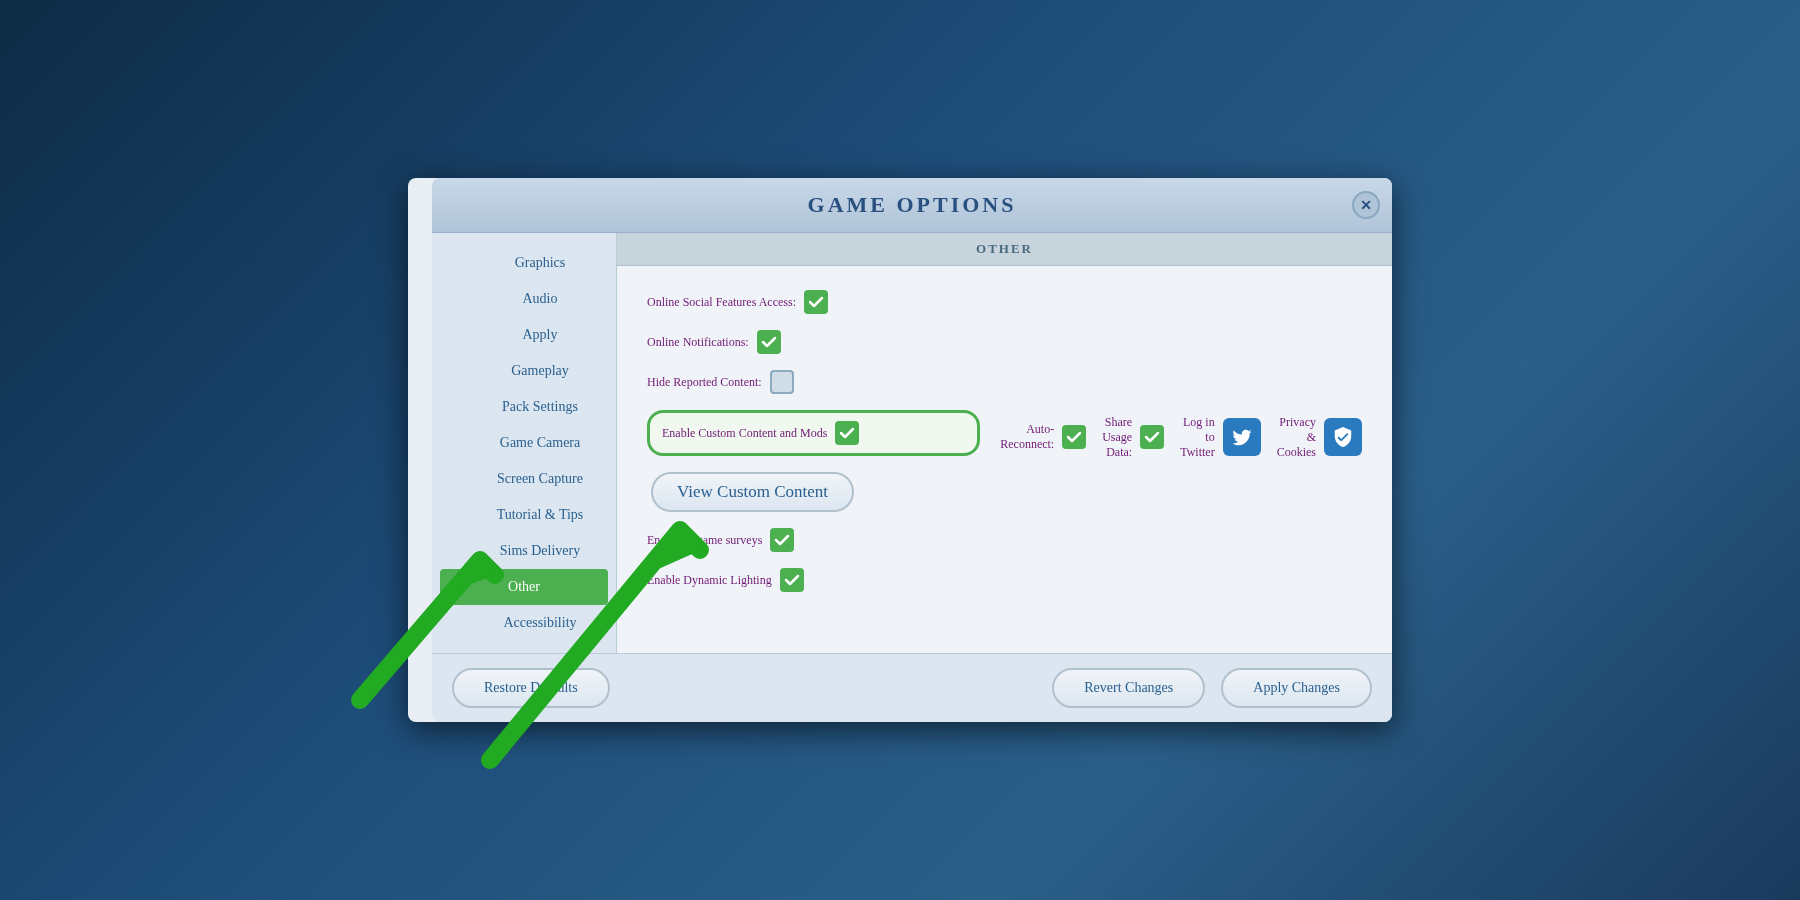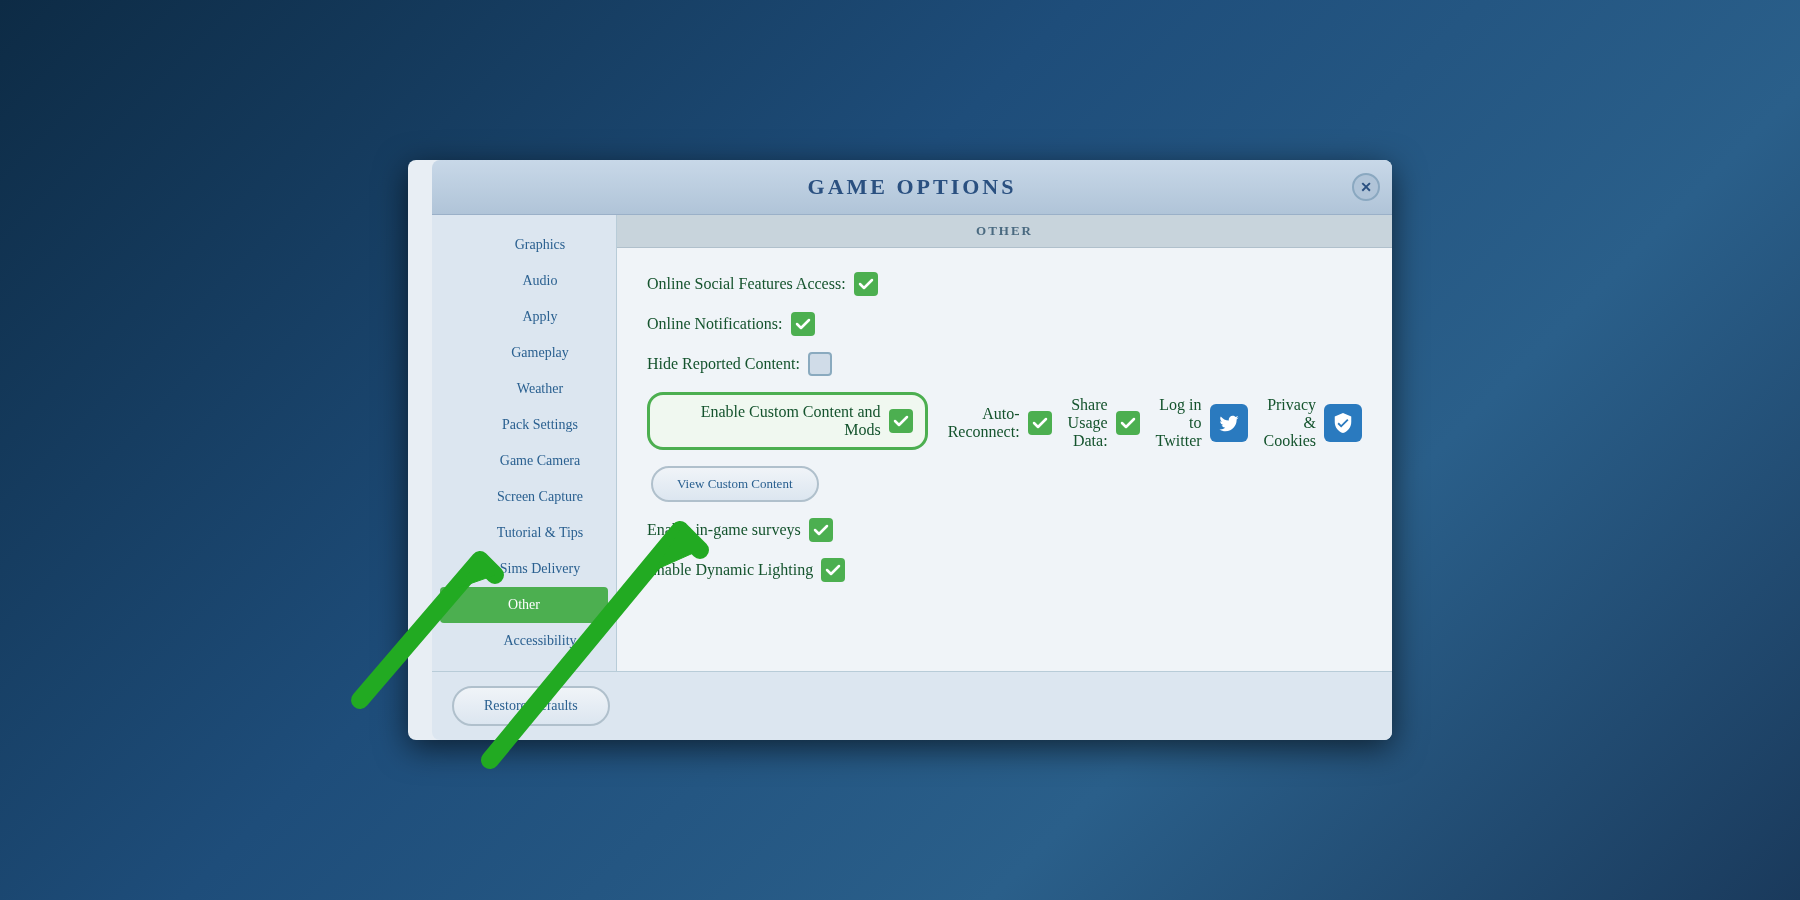--- a/index.html
+++ b/index.html
@@ -115,22 +115,22 @@
       display: flex;
       flex-direction: column;
       gap: 16px;
     }
     .settings-row {
       display: flex;
       align-items: center;
       gap: 8px;
     }
     .setting-label {
-      color: #14532d;
-      font-size: 16px;
+      color: #701a75;
+      font-size: 12px;
       text-align: right;
       font-family: Georgia, serif;
     }
     .checkbox-icon {
       width: 24px;
       height: 24px;
       background: #4caf50;
       border-radius: 4px;
       display: flex;
       align-items: center;
@@ -170,21 +170,21 @@
       flex-direction: column;
       gap: 24px;
       background: #f0f8f0;
     }
     .view-custom-btn {
       background: linear-gradient(180deg, #f0f4f8 0%, #dce6f0 100%);
       border: 2px solid #b0c0cc;
       border-radius: 20px;
       padding: 8px 24px;
       color: #2a6090;
-      font-size: 13px;
+      font-size: 17px;
       cursor: pointer;
       font-family: Georgia, serif;
       align-self: flex-start;
       margin-left: 4px;
     }
     .icon-btn {
       width: 38px;
       height: 38px;
       background: #2a7abf;
       border-radius: 6px;
@@ -237,21 +237,20 @@
     <button class="close-btn">✕</button>
   </div>
 
   <div class="dialog-body">
 
     <div class="sidebar">
       <div class="sidebar-item">Graphics</div>
       <div class="sidebar-item">Audio</div>
       <div class="sidebar-item">Apply</div>
       <div class="sidebar-item">Gameplay</div>
-      <div class="sidebar-item">Weather</div>
       <div class="sidebar-item">Pack Settings</div>
       <div class="sidebar-item">Game Camera</div>
       <div class="sidebar-item">Screen Capture</div>
       <div class="sidebar-item">Tutorial &amp; Tips</div>
       <div class="sidebar-item">Sims Delivery</div>
       <div class="sidebar-item active">Other</div>
       <div class="sidebar-item">Accessibility</div>
     </div>
 
     <div class="main-content">
@@ -364,20 +363,24 @@
           </div>
 
         </div>
       </div>
 
     </div>
   </div>
 
   <div class="dialog-footer">
     <button class="footer-btn">Restore Defaults</button>
+    <div style="display:flex;gap:16px;">
+      <button class="footer-btn">Revert Changes</button>
+      <button class="footer-btn">Apply Changes</button>
+    </div>
   </div>
 
 </div>
 
 <svg style="position:absolute;left:0;top:0;width:1800px;height:900px;pointer-events:none;z-index:20;" viewBox="0 0 1800 900">
 
   <g fill="#22aa22" stroke="#22aa22">
     <path d="M 490 760 L 680 530 L 700 550 L 680 530 L 660 555" stroke-width="18" stroke-linecap="round" stroke-linejoin="round" fill="none"></path>
     <polygon points="700,550 655,570 680,530" fill="#22aa22"></polygon>
   </g>

